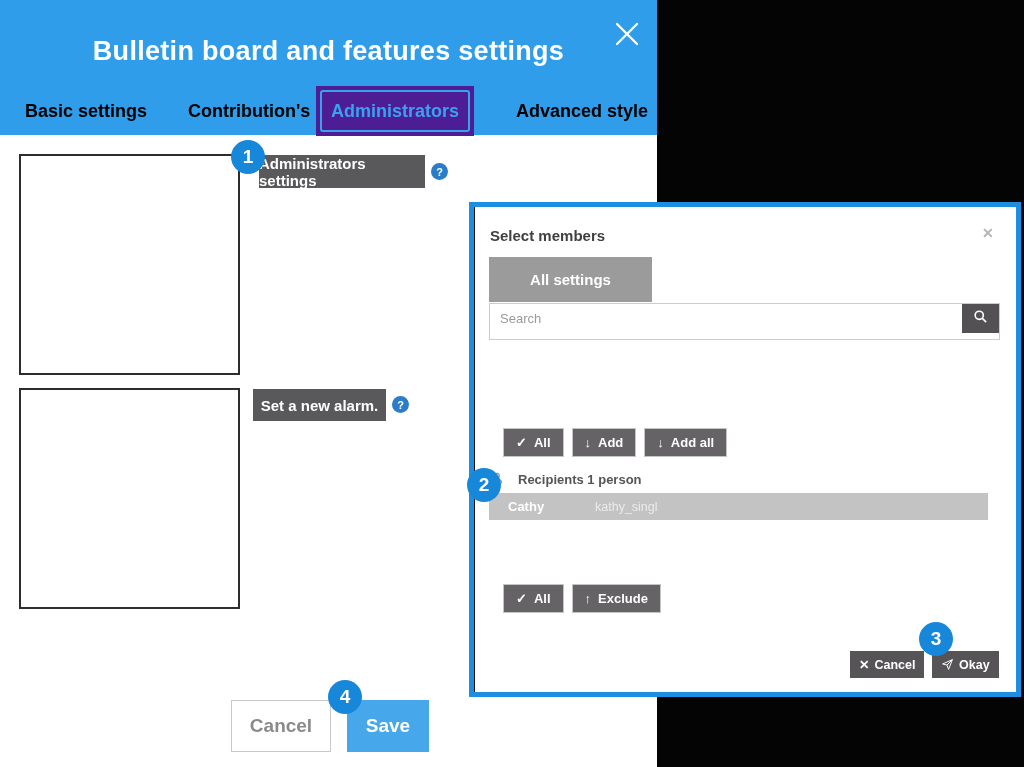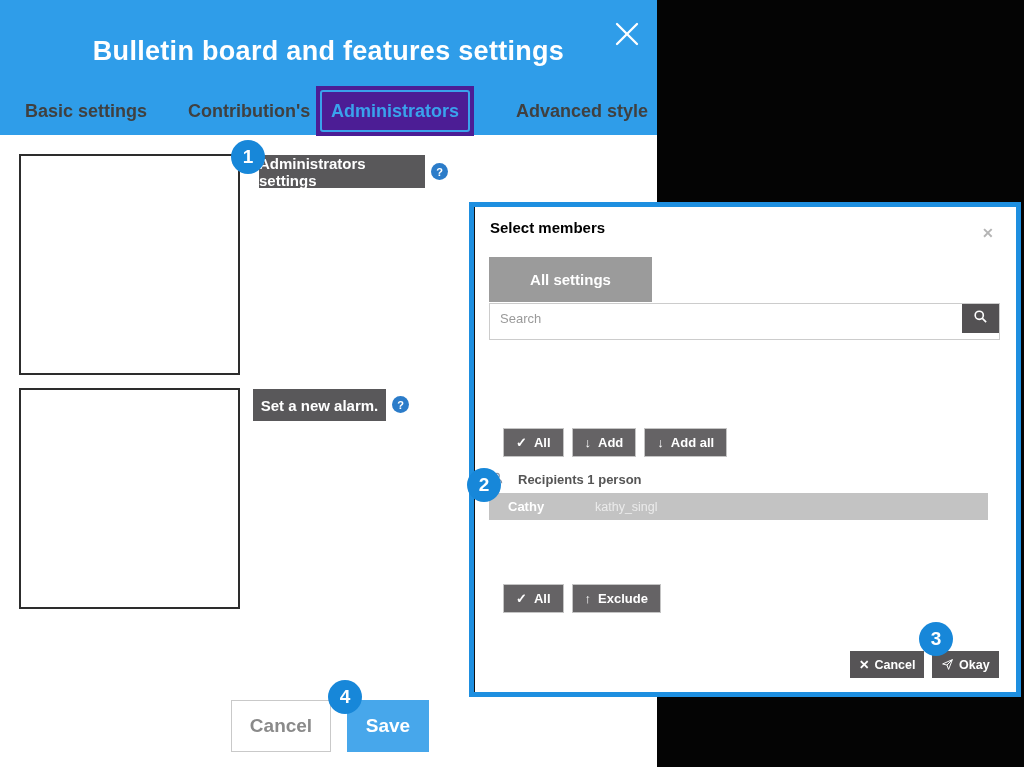--- a/index.html
+++ b/index.html
@@ -10,21 +10,21 @@
     font-family:"Liberation Sans", sans-serif;
   }
   .black-bg { position:absolute; left:657px; top:0; width:367px; height:767px; background:#040404; }
 
   
   .main-header { position:absolute; left:0; top:0; width:657px; height:135px; background:#2f9de9; }
   .main-title { position:absolute; left:0; top:36px; width:657px; text-align:center;
     color:#fff; font-size:27px; font-weight:bold; letter-spacing:0.3px; }
   .main-close { position:absolute; left:608px; top:15px; width:38px; height:38px; cursor:pointer; }
 
-  .tab { position:absolute; bottom:13px; color:#404040; font-size:18px; font-weight:bold; cursor:pointer; }
+  .tab { position:absolute; bottom:13px; color:#000000; font-size:18px; font-weight:bold; cursor:pointer; }
   .tab-basic { left:25px; }
   .tab-contrib { left:188px; }
   .tab-advanced { left:516px; }
   .tab-active-box { position:absolute; left:316px; top:86px; width:158px; height:50px; background:#4c1d95; cursor:pointer; }
   .tab-active-inner { position:absolute; left:4px; top:4px; right:4px; bottom:4px;
     border:2px solid #3aa2ec; border-radius:3px;
     display:flex; align-items:center; justify-content:center;
     color:#3aa2ec; font-size:18px; font-weight:bold; }
 
   .frame { position:absolute; left:19px; width:221px; background:#fff; border:2px solid #2d2d2d; }
@@ -46,21 +46,21 @@
     display:flex; align-items:center; justify-content:center; cursor:pointer; }
   .btn-save-main { position:absolute; left:347px; top:700px; width:82px; height:52px;
     background:#47a7eb; color:#ffffff; font-size:19px; font-weight:bold;
     display:flex; align-items:center; justify-content:center; cursor:pointer; }
 
   
   .popup { position:absolute; left:469px; top:202px; width:552px; height:495px;
     background:#ffffff; border:5px solid #1e8fe0; z-index:10;
     box-shadow: 1px 0 0 #111 inset; }
   .pp { position:absolute; }
-  .pp-title { left:16px; top:12px; font-size:15px; font-weight:bold; color:#000000; }
+  .pp-title { left:16px; top:20px; font-size:15px; font-weight:bold; color:#404040; }
   .pp-close { left:508px; top:18px; color:#b5b5b5; font-size:14px; font-weight:bold; cursor:pointer; }
   .pp-tab { left:15px; top:50px; width:163px; height:45px; background:#9b9b9b;
     color:#fff; font-size:15px; font-weight:bold; display:flex; align-items:center; justify-content:center; cursor:pointer; }
   .pp-search { left:15px; top:96px; width:511px; height:37px; border:1px solid #cccccc; background:#fff; }
   .pp-search input { position:absolute; left:0; top:0; width:472px; height:29px; border:none; outline:none;
     padding:0 10px; font-size:13px; color:#555; font-family:"Liberation Sans", sans-serif; }
   .pp-search input::placeholder { color:#9a9a9a; }
   .pp-search-btn { position:absolute; right:0; top:0; width:37px; height:29px; background:#535153;
     display:flex; align-items:center; justify-content:center; cursor:pointer; }
   .row-buttons { display:flex; gap:8px; }

